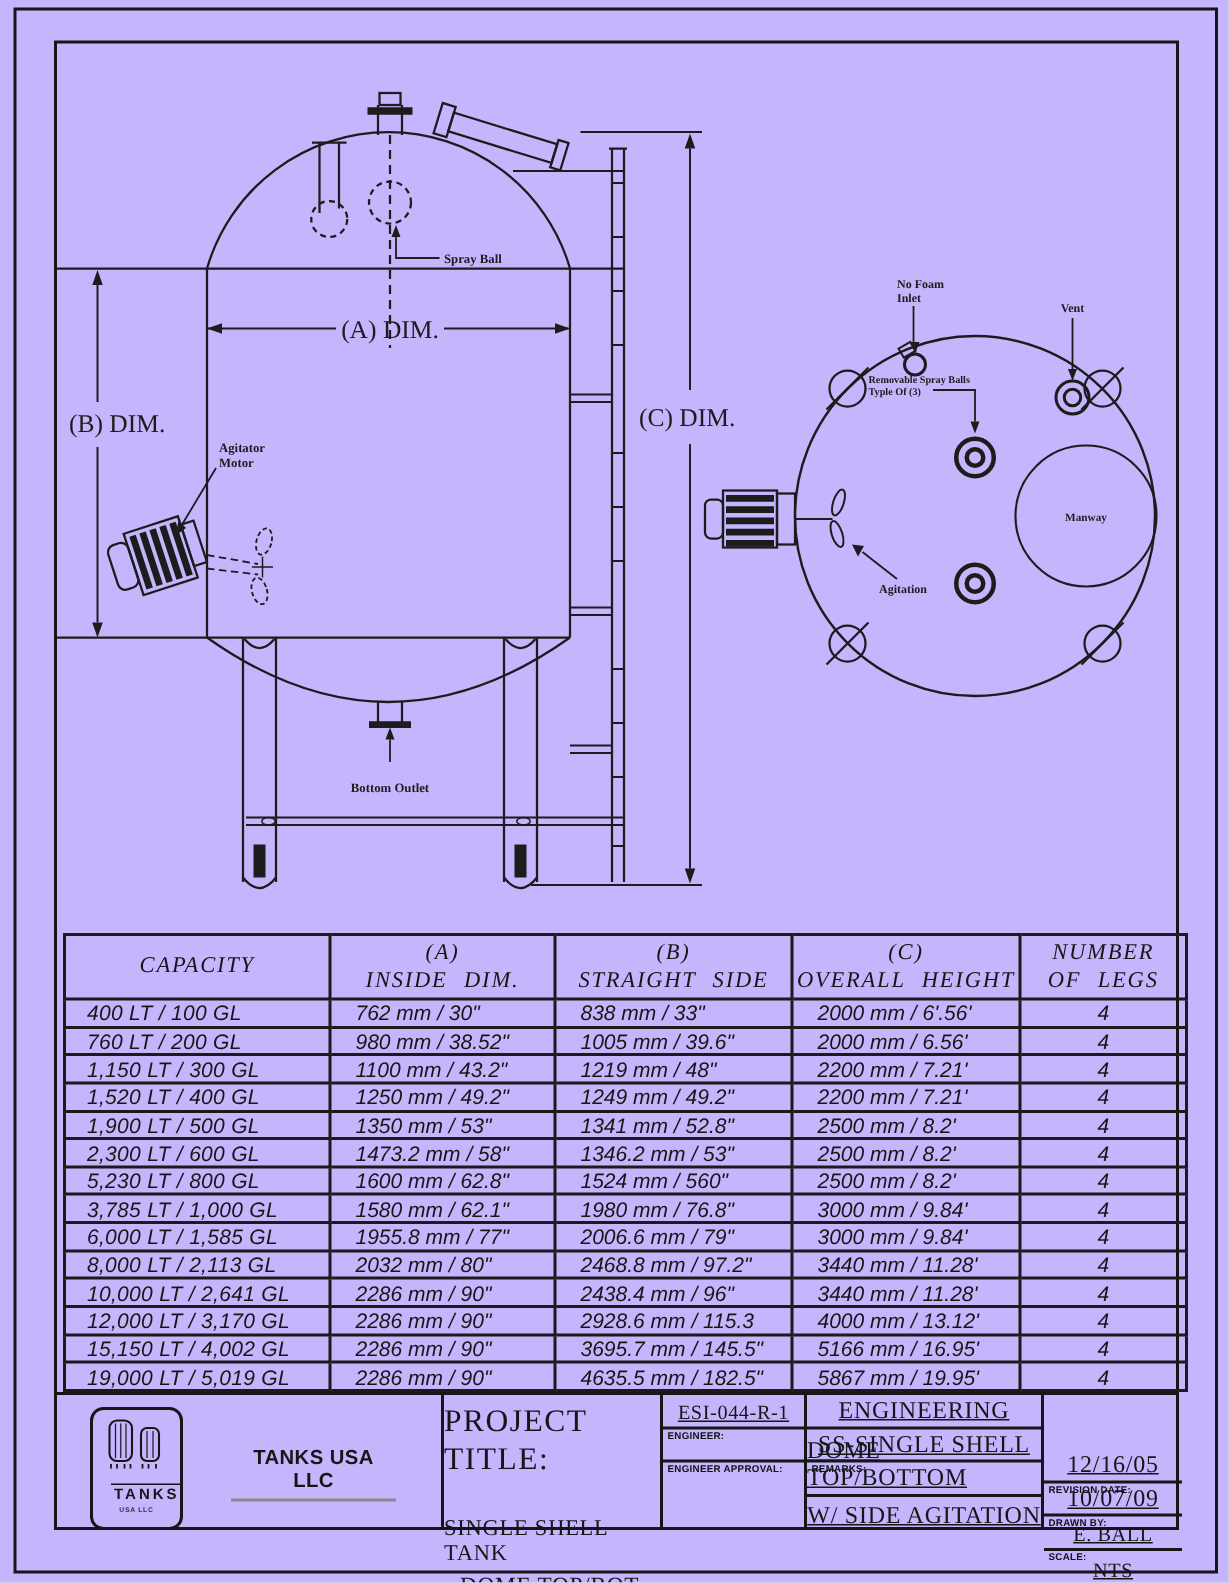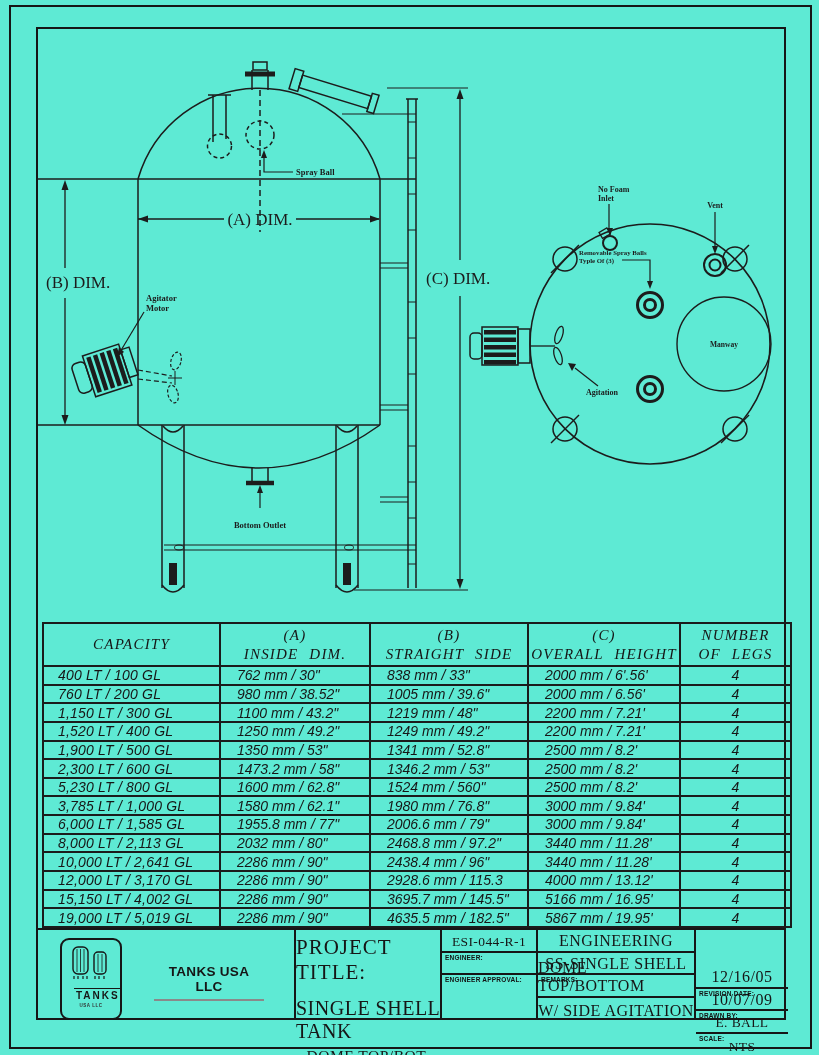--- a/index.html
+++ b/index.html
@@ -1,16 +1,16 @@
 <!DOCTYPE html>
 <html><head>
 <meta charset="utf-8">
 <style>
   html,body{margin:0;padding:0;background:#e8e6e2;}
-  .page{position:relative;width:819px;height:1055px;background:#5eead4;font-family:"Liberation Serif",serif;color:#161616;overflow:hidden;}
+  .page{position:relative;width:819px;height:1055px;background:#c4b5fd;font-family:"Liberation Serif",serif;color:#161616;overflow:hidden;}
   .outer-border{position:absolute;left:9px;top:5px;width:799px;height:1040px;border:2.5px solid #161616;}
   .inner-frame{position:absolute;left:36px;top:27px;width:750px;height:993px;border:2px solid #161616;box-sizing:border-box;}
   .drawing-svg{position:absolute;left:0;top:0;}
   
   .spec-table{position:absolute;left:4px;top:593px;width:748px;height:306px;border-collapse:collapse;table-layout:fixed;font-style:italic;}
   .spec-table th,.spec-table td{border:2px solid #1b1b1b;padding:0;vertical-align:middle;overflow:hidden;white-space:nowrap;}
   .spec-table thead tr{height:43px;}
   .spec-table th{font-family:"Liberation Serif",serif;font-weight:normal;font-size:15px;letter-spacing:1.2px;word-spacing:6px;text-align:center;}
   .hdr-line{line-height:1.25;}
   .spec-table td{font-family:"Liberation Sans",sans-serif;font-size:14px;line-height:1;}
@@ -18,32 +18,32 @@
   td.col-inside_dim,td.col-straight_side,td.col-overall_height{padding-left:16px;}
   td.col-legs{text-align:center;}
   
   .title-block{position:absolute;left:0;top:899px;width:748px;height:90px;border-top:2px solid #161616;}
   .tb-cell{position:absolute;top:0;height:100%;box-sizing:border-box;border-right:2px solid #161616;}
   .tb-logo-cell{left:0;width:258px;}
   .tb-project-cell{left:258px;width:146px;display:flex;flex-direction:column;align-items:center;}
   .tb-esi-col{left:404px;width:96px;}
   .tb-mid-col{left:500px;width:158px;}
   .tb-date-col{left:658px;width:92px;border-right:none;margin-top:36px;}
-  .tb-row{position:relative;box-sizing:border-box;height:22.5px;border-bottom:2px solid #161616;display:flex;align-items:flex-end;justify-content:center;}
+  .tb-row{position:relative;box-sizing:border-box;height:22.5px;border-bottom:2px solid #161616;display:flex;align-items:flex-end;justify-content:center;text-decoration:underline;}
   .tb-row.last{border-bottom:none;}
   .tb-row.tall{height:45px;align-items:flex-start;justify-content:flex-start;}
   .tiny-label{position:absolute;top:1px;left:3px;font-family:"Liberation Sans",sans-serif;font-weight:bold;font-size:6.5px;letter-spacing:0.2px;color:#111;}
   .tb-big{font-size:16px;line-height:1.15;letter-spacing:0.5px;}
   .tb-med{font-size:13.5px;line-height:1.3;letter-spacing:0.4px;}
   .logo-box{position:absolute;left:22px;top:8px;width:58px;height:78px;border:2px solid #161616;border-radius:9px;text-align:center;}
   .logo-word{display:inline-block;margin-top:2px;border-top:1.6px solid #161616;padding:1px 2px 0 2px;font-family:"Liberation Sans",sans-serif;font-weight:bold;font-size:10px;letter-spacing:2px;margin-left:12px;}
   .logo-sub{font-family:"Liberation Sans",sans-serif;font-weight:bold;font-size:4.5px;color:#333;letter-spacing:0.5px;}
   .company-name{position:absolute;left:116px;top:34px;width:110px;text-align:center;font-family:"Liberation Sans",sans-serif;font-weight:bold;font-size:13.5px;letter-spacing:0.3px;border-bottom:2px solid #8a8a8a;padding-bottom:5px;}
   .proj-label{margin-top:5px;font-size:21px;letter-spacing:1px;}
-  .proj-l1{margin-top:12px;font-size:20px;letter-spacing:0.5px;}
+  .proj-l1{margin-top:26px;font-size:15px;letter-spacing:0.5px;}
   .proj-l2{margin-top:4px;font-size:15.5px;letter-spacing:0.5px;}
 </style>
 </head>
 <body>
 
 <div class="page">
   <div class="outer-border"></div>
   <div class="inner-frame">
 
     <svg class="drawing-svg" width="746" height="593" viewBox="36 27 746 593" fill="none" stroke="#1c1c1c" stroke-width="1.5" font-family="Liberation Serif, serif">

